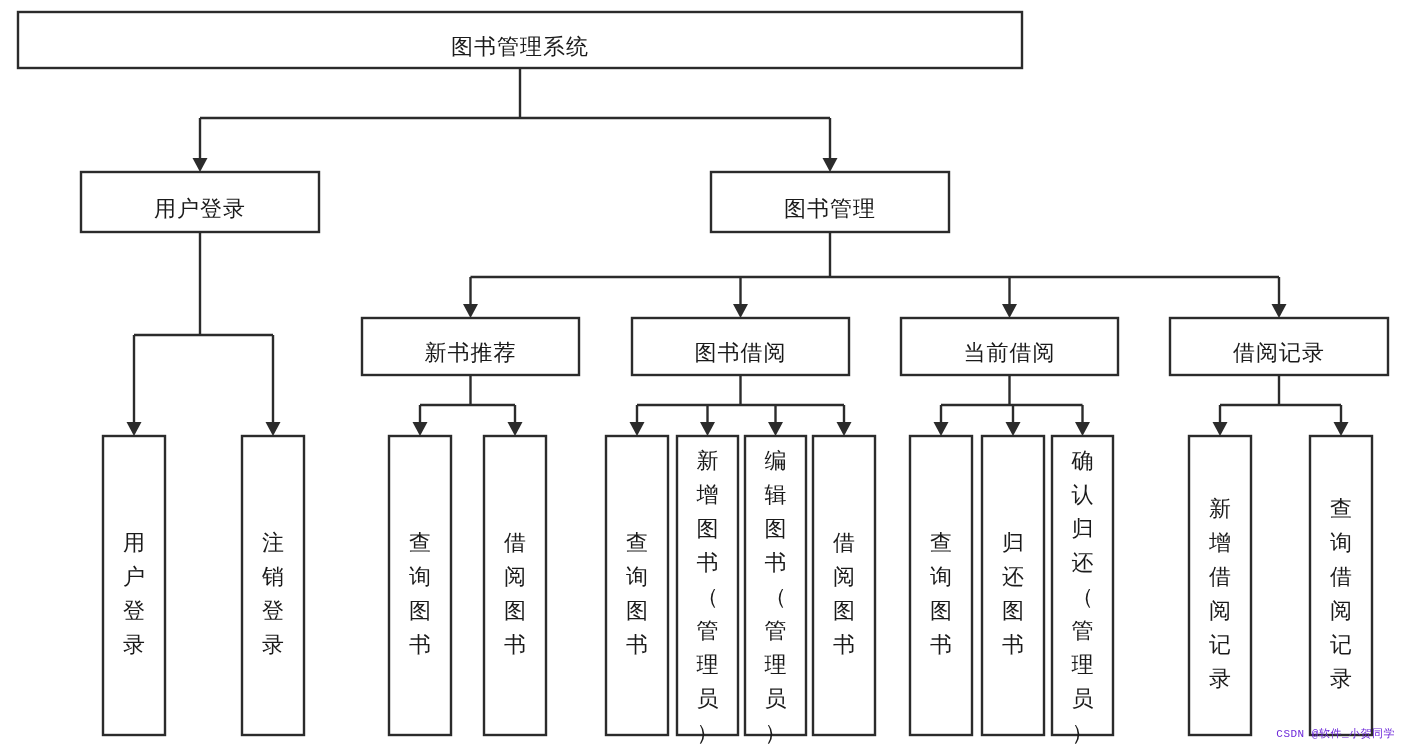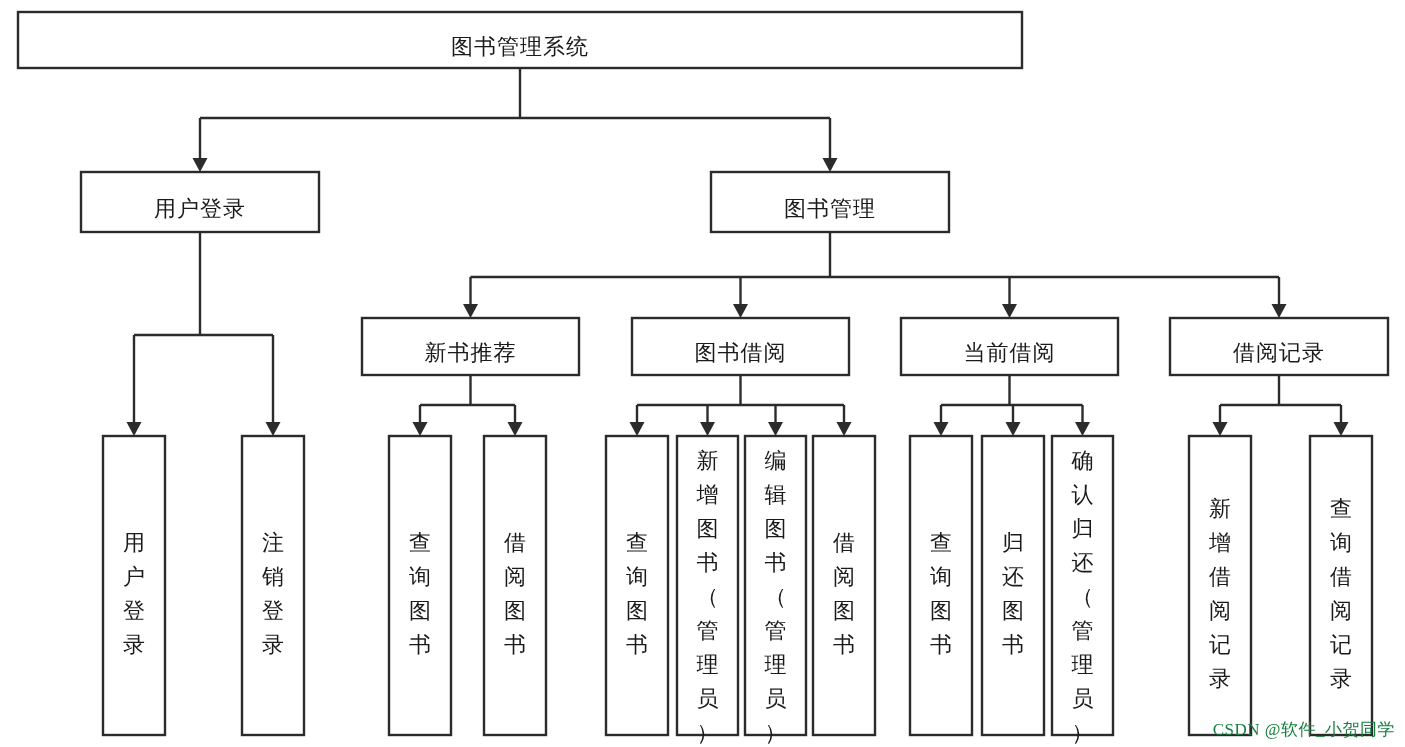--- a/index.html
+++ b/index.html
@@ -10,22 +10,22 @@
   #diagram{display:block;width:1405px;height:747px;}
   .box-rect{fill:#ffffff;stroke:#2b2b2b;stroke-width:2.4;}
   .conn{stroke:#2b2b2b;stroke-width:2.4;fill:none;stroke-linecap:butt;}
   .arrow-head{fill:#2b2b2b;stroke:none;}
   .node-label{
     fill:#1a1a1a;font-family:"Liberation Sans","DejaVu Sans",sans-serif;
     font-size:22px;text-anchor:middle;dominant-baseline:middle;
   }
   .watermark{
     position:absolute;right:10px;bottom:6px;
-    font-family:Liberation Serif, serif;
-    font-size:17px;color:#15803d;white-space:nowrap;letter-spacing:.5px;
+    font-family:Liberation Mono, monospace;
+    font-size:11px;color:#6d28d9;white-space:nowrap;letter-spacing:.5px;
     pointer-events:none;user-select:none;
   }
 </style>
 </head>
 <body>
 
 <svg id="diagram" viewBox="0 0 1405 747" xmlns="http://www.w3.org/2000/svg">
   <g id="connector-layer">
       <line x1="520" y1="68" x2="520" y2="118" class="conn"></line>
       <line x1="200" y1="118" x2="830" y2="118" class="conn"></line>

